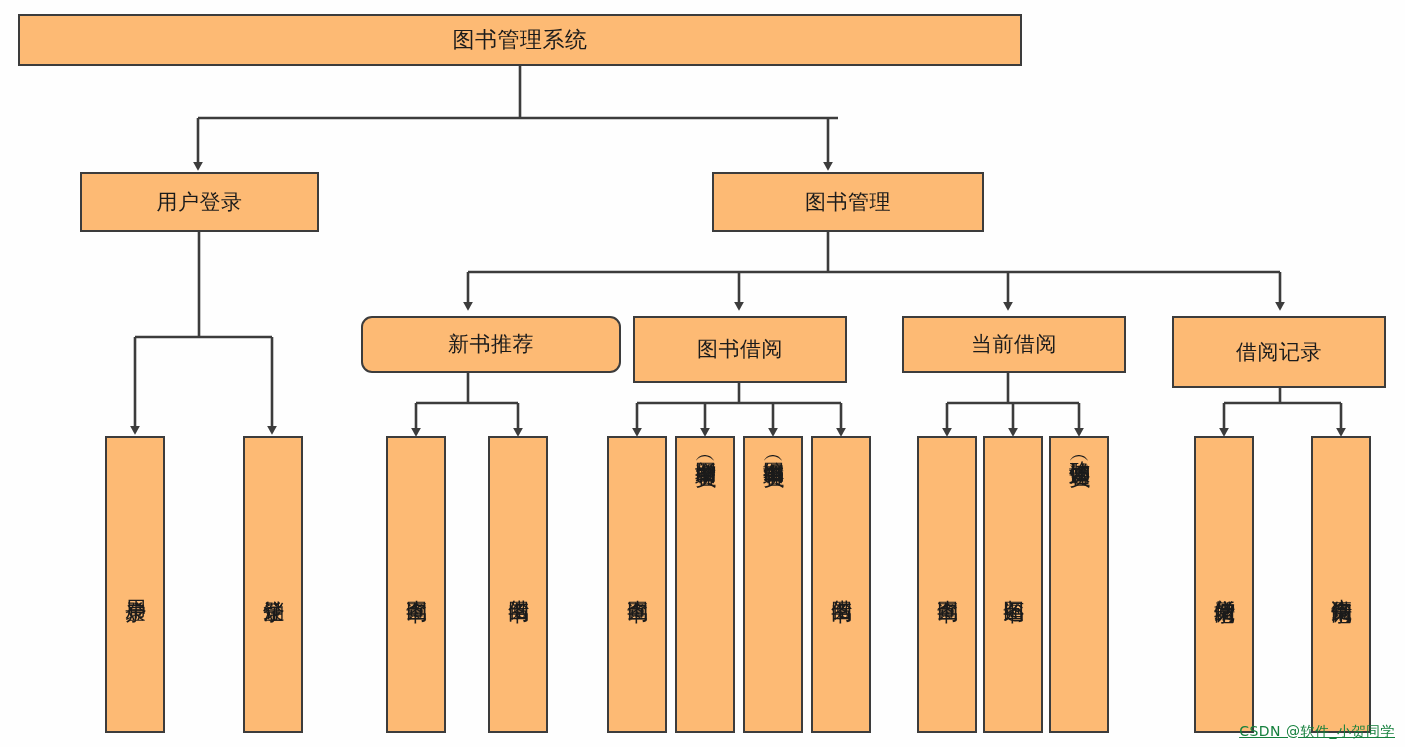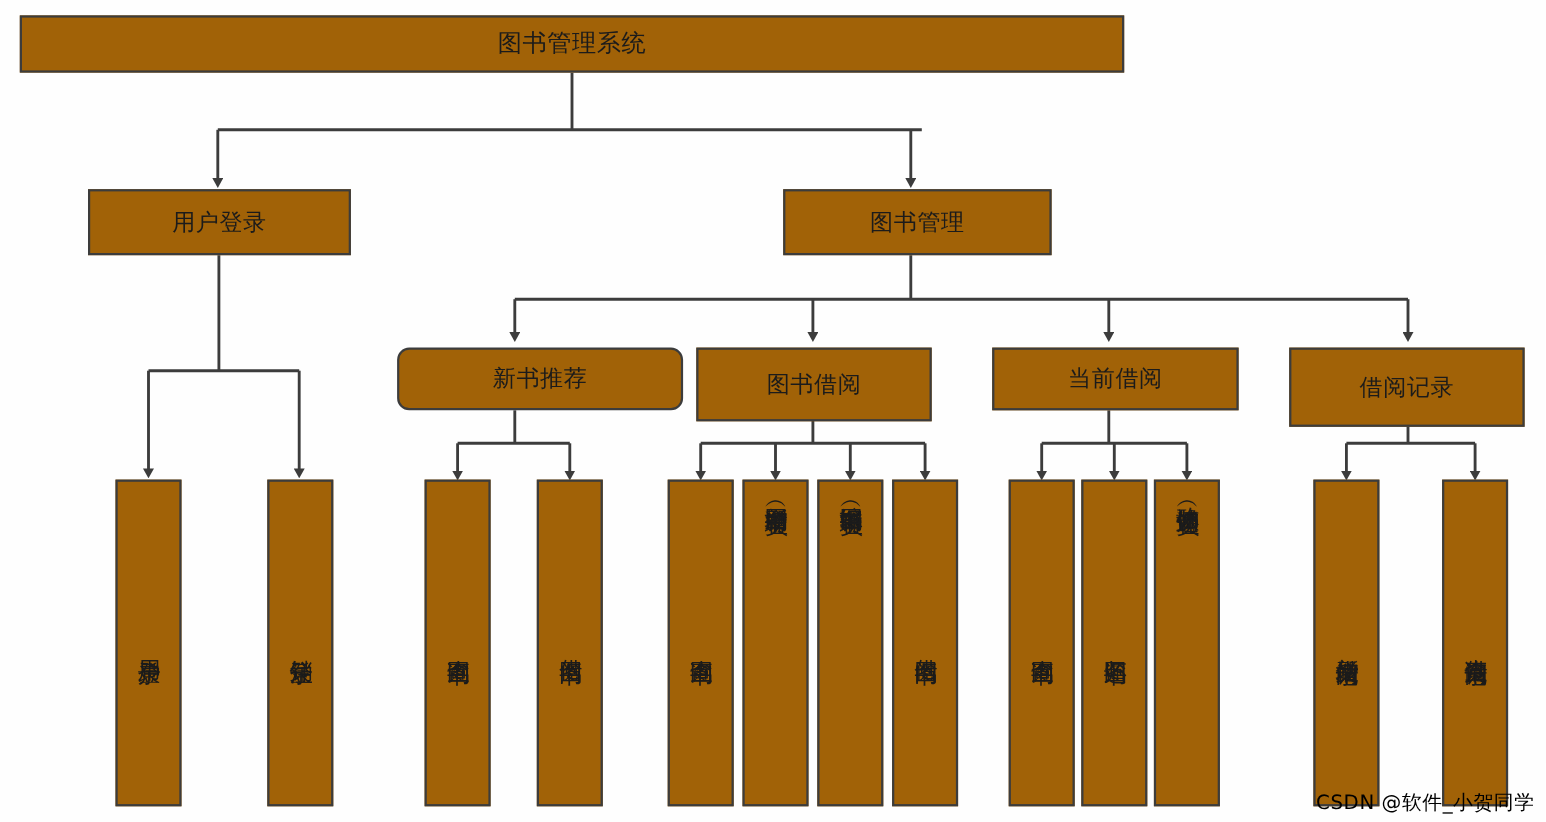--- a/index.html
+++ b/index.html
@@ -20,21 +20,21 @@
   #edges {
     position: absolute;
     left: 0;
     top: 0;
     width: 1405px;
     height: 747px;
   }
   .node {
     position: absolute;
     box-sizing: border-box;
-    background: #a16207;
+    background: #fdba74;
     border: 2px solid #3c3c3c;
     display: flex;
     align-items: center;
     justify-content: center;
     color: #1b1b1b;
     z-index: 2;
   }
   .node-label {
     display: block;
     text-align: center;
@@ -56,25 +56,26 @@
     text-orientation: upright;
     font-size: 21px;
     line-height: 1.22;
     letter-spacing: 1px;
     white-space: nowrap;
   }
   .watermark {
     position: absolute;
     right: 10px;
     bottom: 6px;
-    font-size: 18px;
-    color: #000000;
+    font-size: 14px;
+    color: #15803d;
     letter-spacing: 0.5px;
     z-index: 5;
     white-space: nowrap;
+    text-decoration: underline;
   }
 </style>
 </head>
 <body>
 
 <div id="canvas">
 
   <svg id="edges" viewBox="0 0 1405 747" xmlns="http://www.w3.org/2000/svg">
     <defs>
       <marker id="arrowhead" markerWidth="9" markerHeight="10" refX="1.2" refY="5" orient="auto" markerUnits="userSpaceOnUse">
@@ -126,21 +127,21 @@
   </svg>
 
   <div class="node root horiz" style="left:18px; top:14px; width:1004px; height:52px;">
     <span class="node-label">图书管理系统</span>
   </div>
 
   <div class="node horiz" style="left:80px; top:172px; width:239px; height:60px;">
     <span class="node-label">用户登录</span>
   </div>
 
-  <div class="node horiz" style="left:712px; top:172px; width:244px; height:60px;">
+  <div class="node horiz" style="left:712px; top:172px; width:272px; height:60px;">
     <span class="node-label">图书管理</span>
   </div>
 
   <div class="node horiz" style="left:361px; top:316px; width:260px; height:57px;border-radius:11px;">
     <span class="node-label">新书推荐</span>
   </div>
 
   <div class="node horiz" style="left:633px; top:316px; width:214px; height:67px;">
     <span class="node-label">图书借阅</span>
   </div>

